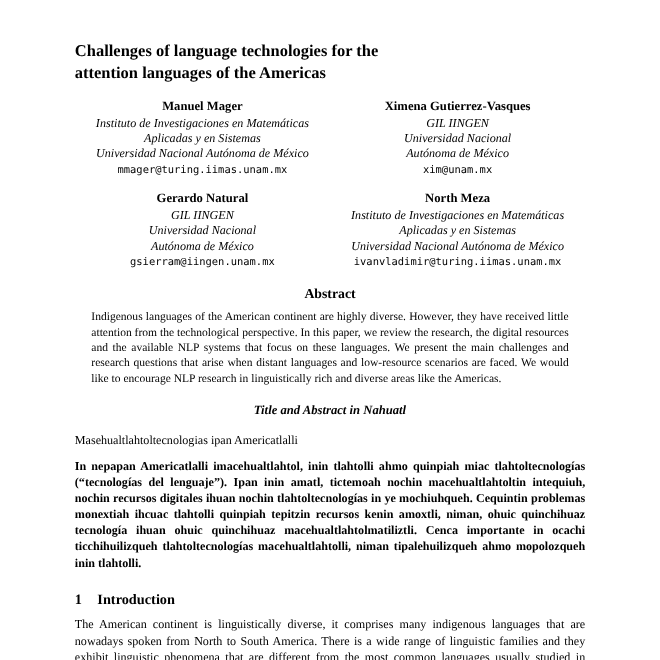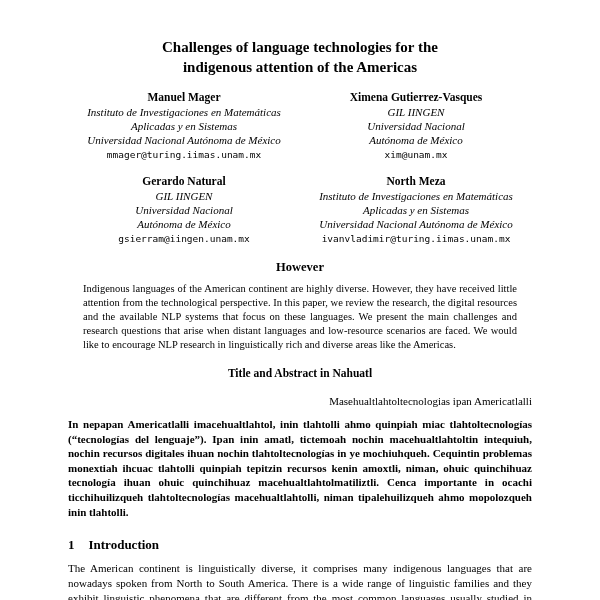--- a/index.html
+++ b/index.html
@@ -5,21 +5,21 @@
   * { box-sizing: border-box; }
   html, body { margin: 0; padding: 0; }
   body {
     width: 600px; height: 600px; overflow: hidden;
     background: #ffffff; color: #000000;
     font-family: "Liberation Serif", "DejaVu Serif", serif;
   }
   .page { padding: 38px 68px 0 68px; }
 
   .title {
-    text-align: center; font-weight: bold; font-size: 15px;
+    text-align: left; font-weight: bold; font-size: 15px;
     line-height: 1.3; margin: 0 0 13px 0;
   }
 
   .authors {
     display: grid; grid-template-columns: 1fr 1fr;
     row-gap: 13px; text-align: center;
   }
   .author { font-size: 11px; line-height: 1.28; }
   .author-name { font-weight: bold; font-size: 11.5px; }
   .author-aff { font-size: 11px; font-style: italic; }
@@ -33,40 +33,41 @@
     margin: 15px 0 7px 0;
   }
   .abstract-body {
     font-size: 10.5px; line-height: 1.33; text-align: justify;
     margin: 0 15px;
   }
 
   .nahuatl-heading {
     text-align: center; font-weight: bold; font-size: 11.5px;
     margin: 15px 0 16px 0;
+    font-style: italic;
   }
-  .nahuatl-subtitle { text-align: right; font-size: 11px; margin: 6px 0 0 0; }
+  .nahuatl-subtitle { text-align: left; font-size: 11px; margin: 6px 0 0 0; }
   .nahuatl-body {
     font-size: 11px; line-height: 1.33; text-align: justify;
     margin: 10px 0 0 0;
     font-weight: bold;
   }
 
   .section-heading { font-size: 13px; font-weight: bold; margin: 18px 0 8px 0; }
   .section-number { margin-right: 14px; }
   .intro-body { font-size: 11px; line-height: 1.36; text-align: justify; margin: 0; }
 </style>
 </head>
 <body>
 
 <div class="page">
 
   <h1 class="title">
     <span>Challenges of language technologies for the</span><br>
-    <span>indigenous attention of the Americas</span>
+    <span>attention languages of the Americas</span>
   </h1>
 
   <div class="authors">
 
     <div class="author">
       <div class="author-name">Manuel Mager</div>
       <div class="author-aff">Instituto de Investigaciones en Matemáticas</div>
       <div class="author-aff">Aplicadas y en Sistemas</div>
       <div class="author-aff">Universidad Nacional Autónoma de México</div>
       <div class="author-email">mmager@turing.iimas.unam.mx</div>
@@ -91,21 +92,21 @@
     <div class="author">
       <div class="author-name">North Meza</div>
       <div class="author-aff">Instituto de Investigaciones en Matemáticas</div>
       <div class="author-aff">Aplicadas y en Sistemas</div>
       <div class="author-aff">Universidad Nacional Autónoma de México</div>
       <div class="author-email">ivanvladimir@turing.iimas.unam.mx</div>
     </div>
 
   </div>
 
-  <div class="abstract-heading">However</div>
+  <div class="abstract-heading">Abstract</div>
   <p class="abstract-body">Indigenous languages of the American continent are highly diverse. However, they have received little attention from the technological perspective. In this paper, we review the research, the digital resources and the available NLP systems that focus on these languages. We present the main challenges and research questions that arise when distant languages and low-resource scenarios are faced. We would like to encourage NLP research in linguistically rich and diverse areas like the Americas.</p>
 
   <div class="nahuatl-heading">Title and Abstract in Nahuatl</div>
   <div class="nahuatl-subtitle">Masehualtlahtoltecnologias ipan Americatlalli</div>
   <p class="nahuatl-body">In nepapan Americatlalli imacehualtlahtol, inin tlahtolli ahmo quinpiah miac tlahtoltecnologías (“tecnologías del lenguaje”). Ipan inin amatl, tictemoah nochin macehualtlahtoltin intequiuh, nochin recursos digitales ihuan nochin tlahtoltecnologías in ye mochiuhqueh. Cequintin problemas monextiah ihcuac tlahtolli quinpiah tepitzin recursos kenin amoxtli, niman, ohuic quinchihuaz tecnología ihuan ohuic quinchihuaz macehualtlahtolmatiliztli. Cenca importante in ocachi ticchihuilizqueh tlahtoltecnologías macehualtlahtolli, niman tipalehuilizqueh ahmo mopolozqueh inin tlahtolli.</p>
 
   <div class="section-heading">
     <span class="section-number">1</span><span>Introduction</span>
   </div>
   <p class="intro-body">The American continent is linguistically diverse, it comprises many indigenous languages that are nowadays spoken from North to South America. There is a wide range of linguistic families and they exhibit linguistic phenomena that are different from the most common languages usually studied in Natural Language Processing (NLP). There are approximately 28 million¹ people who self identify as members of an indigenous group (Wagner, 2016) and they speak around 900² native or indigenous languages. This</p>

